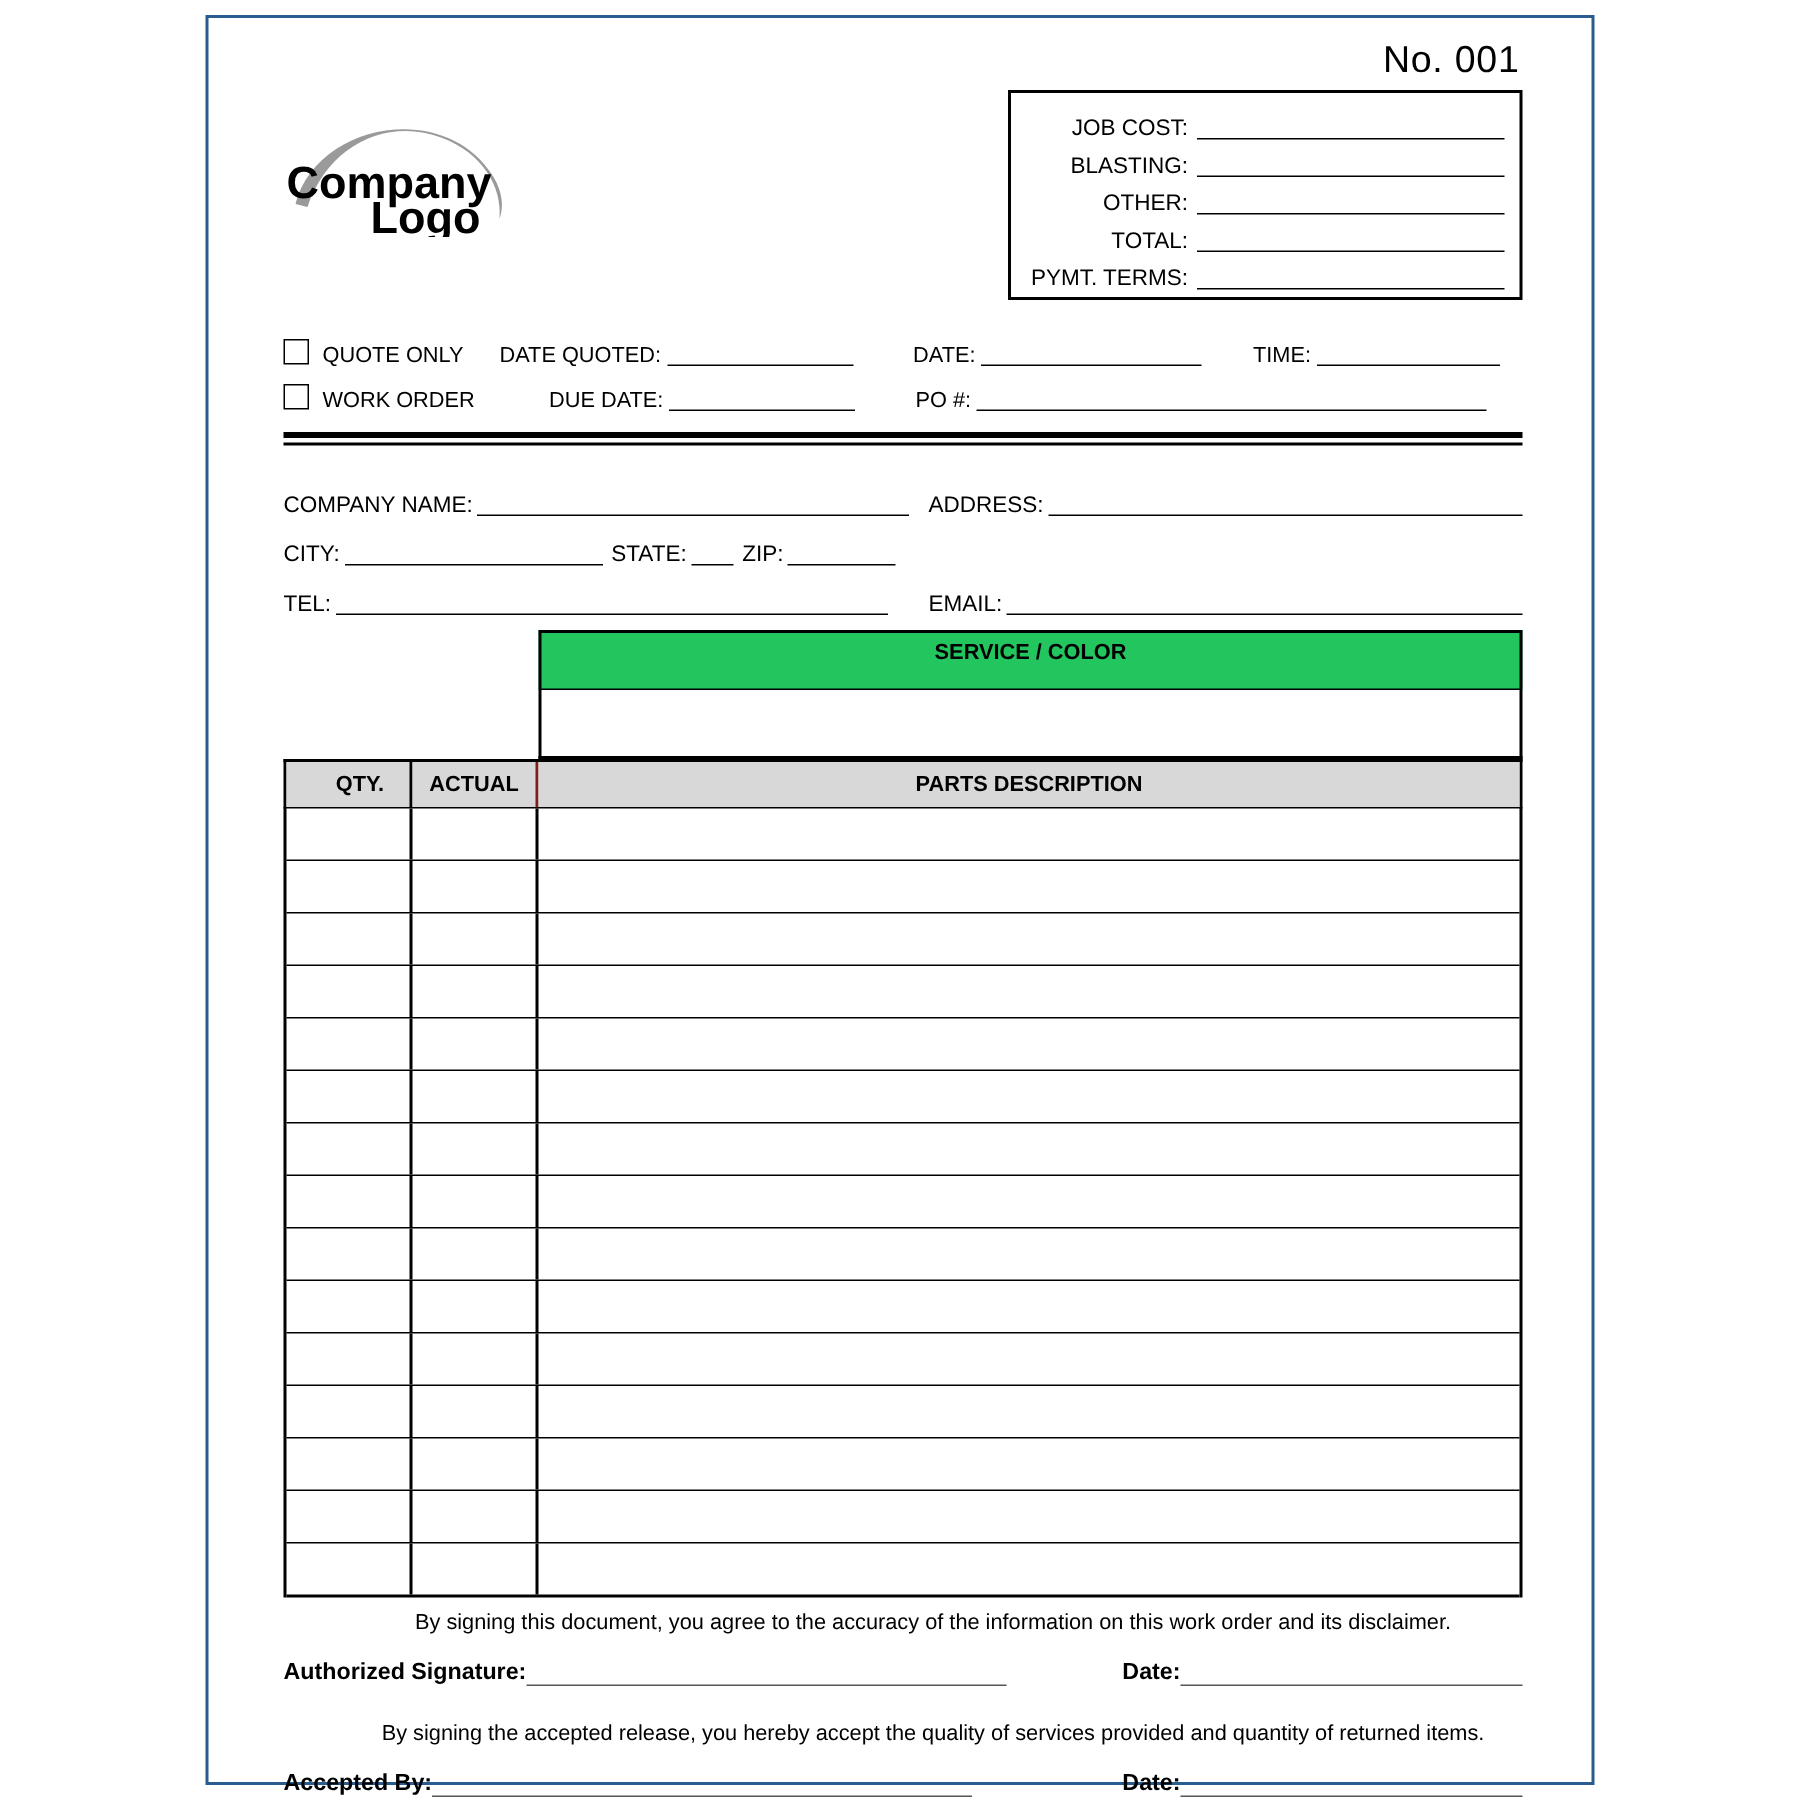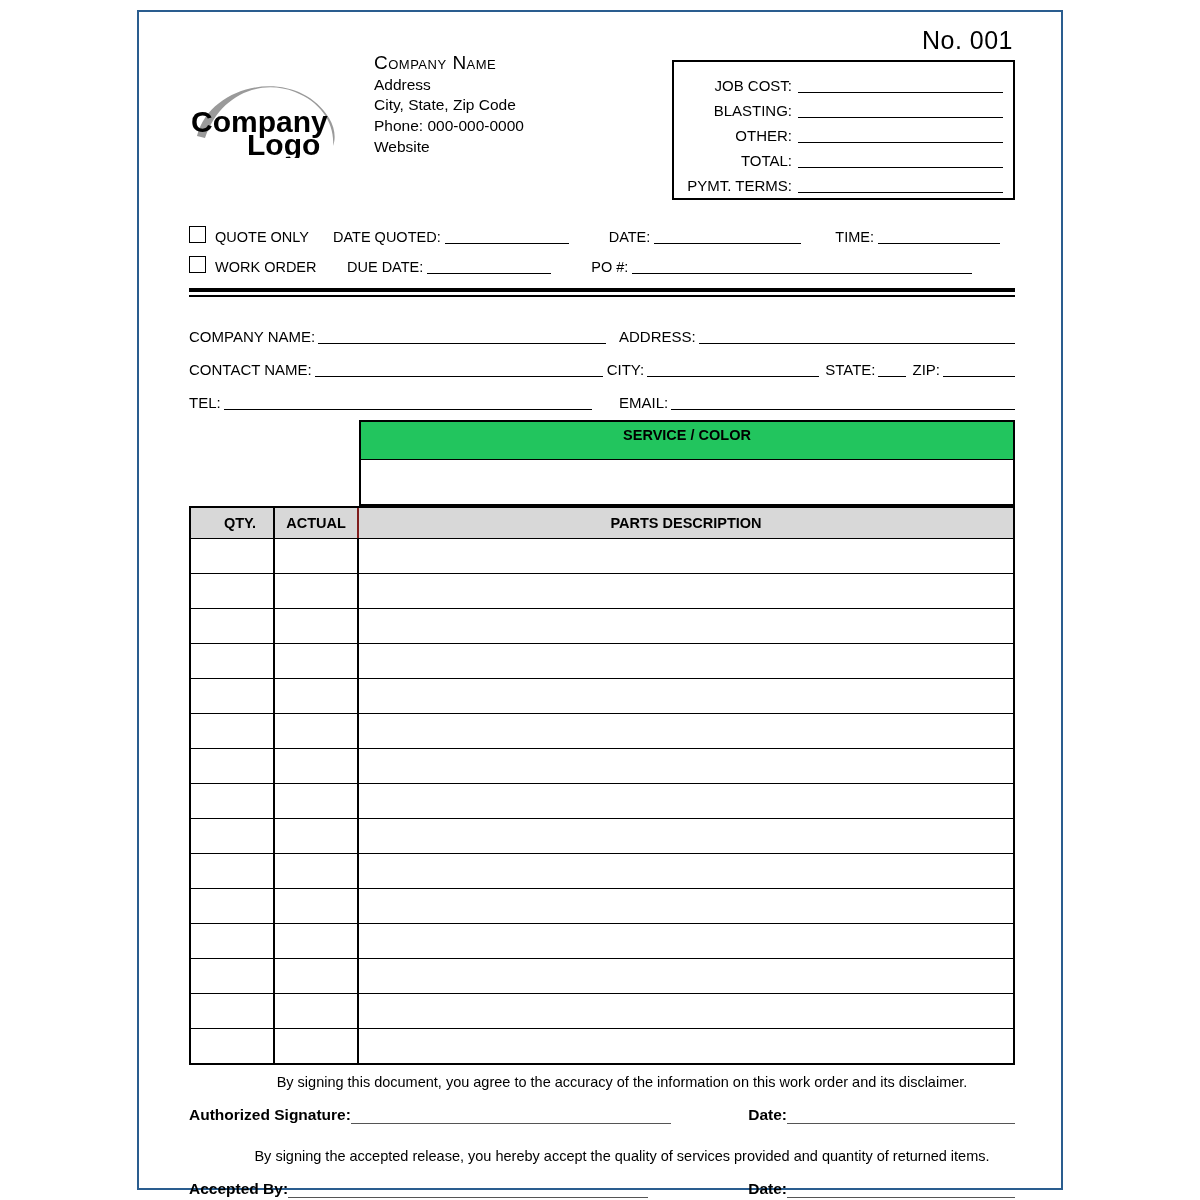--- a/index.html
+++ b/index.html
@@ -135,27 +135,20 @@
   <div class="header">
 
     <div class="logo">
       <svg width="165" height="96" viewBox="0 0 165 96" xmlns="http://www.w3.org/2000/svg">
         <path d="M8 74 C 22 20, 108 4, 140 56 C 146 66, 147 76, 144 84 C 146 62, 132 40, 106 30 C 70 16, 30 34, 16 76 Z" fill="#9a9a9a"></path>
         <text x="2" y="70" font-family="Liberation Sans, sans-serif" font-size="30" font-weight="bold" fill="#000">Company</text>
         <text x="58" y="93" font-family="Liberation Sans, sans-serif" font-size="30" font-weight="bold" fill="#000">Logo</text>
       </svg>
     </div>
 
-    <div class="company-block">
-      <div class="company-name">Company Name</div>
-      <div class="company-line">Address</div>
-      <div class="company-line">City, State, Zip Code</div>
-      <div class="company-line">Phone: 000-000-0000</div>
-      <div class="company-line">Website</div>
-    </div>
 
     <div class="docno">No. 001</div>
 
     <div class="jobcost-box">
       <div class="jc-row">
         <div class="jc-label">JOB COST:</div>
         <div class="jc-line"></div>
       </div>
       <div class="jc-row">
         <div class="jc-label">BLASTING:</div>
@@ -189,21 +182,21 @@
         <span class="ln" style="width:147px"></span>
       </div>
       <div class="fld" style="margin-left:34px">
         <span class="lab">TIME:</span>
         <span class="ln" style="width:122px"></span>
       </div>
     </div>
     <div class="srow">
       <div class="chk"></div>
       <div class="chk-label">WORK ORDER</div>
-      <div class="fld" style="margin-left:14px">
+      <div class="fld" style="margin-left:33px">
         <span class="lab">DUE DATE:</span>
         <span class="ln" style="width:124px"></span>
       </div>
       <div class="fld" style="margin-left:40px">
         <span class="lab">PO #:</span>
         <span class="ln" style="width:340px"></span>
       </div>
     </div>
   </div>
 
@@ -217,24 +210,20 @@
       <div class="icol left-col">
         <span class="lab">COMPANY NAME:</span>
         <span class="ln" style="width:288px"></span>
       </div>
       <div class="icol right-col">
         <span class="lab">ADDRESS:</span>
         <span class="ln" style="flex:1"></span>
       </div>
     </div>
     <div class="irow">
-      <div class="icol left-col">
-        <span class="lab">CONTACT NAME:</span>
-        <span class="ln" style="width:288px"></span>
-      </div>
       <div class="icol right-col">
         <span class="lab">CITY:</span>
         <span class="ln" style="width:172px"></span>
         <span class="lab" style="margin-left:6px">STATE:</span>
         <span class="ln" style="width:28px"></span>
         <span class="lab" style="margin-left:6px">ZIP:</span>
         <span class="ln" style="width:72px"></span>
       </div>
     </div>
     <div class="irow">

